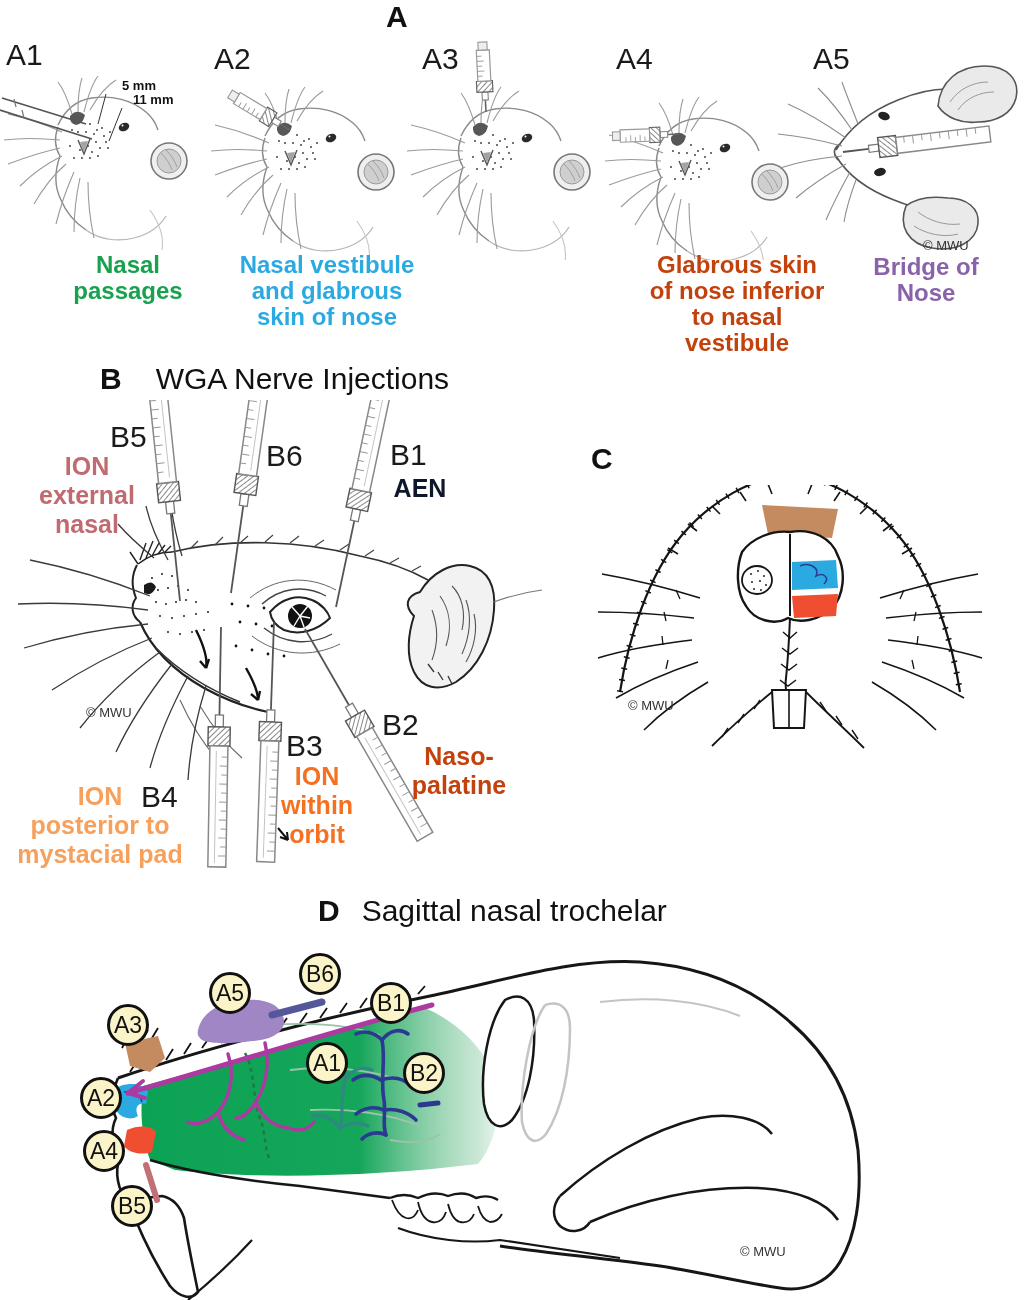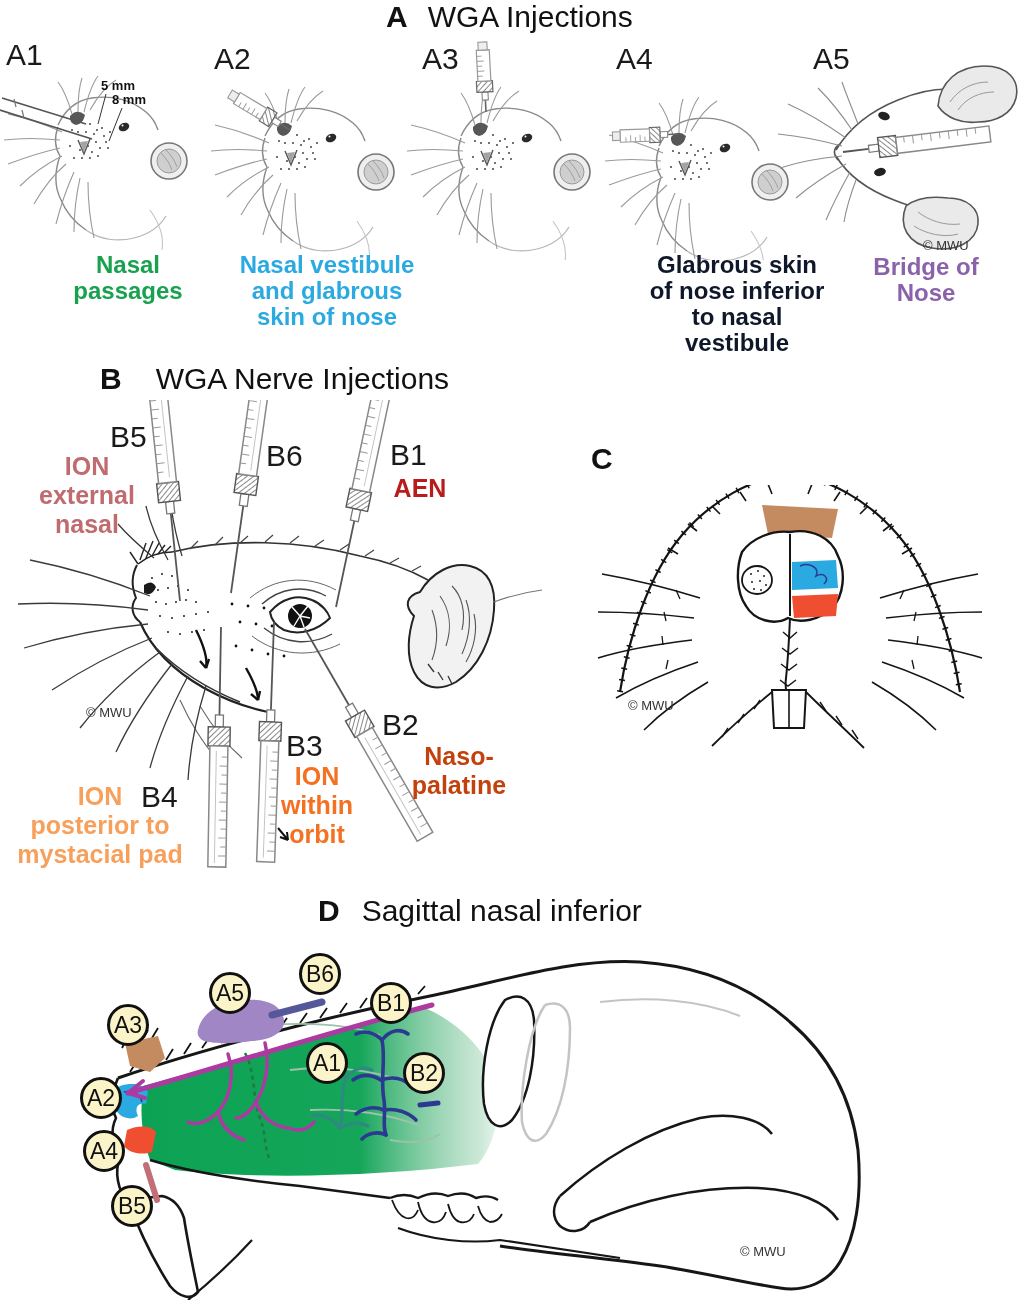--- a/index.html
+++ b/index.html
@@ -4,21 +4,21 @@
 <style>
   html,body{margin:0;padding:0;background:#fff;}
   body{font-family:"Liberation Sans",sans-serif;}
   #fig{position:relative;width:1024px;height:1300px;background:#fff;overflow:hidden;}
   svg.layer{position:absolute;}
   .ptitle{position:absolute;display:flex;align-items:baseline;font-size:30px;color:#111;white-space:nowrap;}
   .ptitle .letter{font-weight:bold;}
   .sublabel{position:absolute;font-size:30px;color:#1a1a1a;white-space:nowrap;}
   .caption{position:absolute;font-weight:bold;font-size:24px;line-height:26px;text-align:center;white-space:pre-line;}
   .blabel{position:absolute;font-weight:bold;font-size:25px;line-height:29px;text-align:center;white-space:pre-line;}
-  .depth{position:absolute;font-size:13px;font-weight:bold;color:#111;white-space:nowrap;}
+  .depth{position:absolute;font-size:13px;font-weight:bold;color:#111;white-space:nowrap;margin-left:21px;}
   .credit{position:absolute;font-size:13px;color:#333;white-space:nowrap;}
   .badge{position:absolute;width:42px;height:42px;border-radius:50%;background:#FAF4C8;border:3px solid #111;
          display:flex;align-items:center;justify-content:center;font-size:23px;color:#111;box-sizing:border-box;z-index:5;}
 </style>
 </head>
 <body>
 
 <div id="fig">
 
   <svg class="layer" style="left:0;top:40px;" width="1024" height="220" viewBox="0 40 1024 220">
@@ -324,76 +324,75 @@
         <path d="M384,1110 C374,1106 364,1108 356,1114"></path>
         <path d="M384,1110 C396,1108 408,1112 416,1120"></path>
         <path d="M386,1135 C378,1131 368,1133 362,1139"></path>
         <path d="M420,1105 L438,1103" stroke-width="5"></path>
       </g>
     </g>
   </svg>
 
   <div class="ptitle" style="left:386px;top:0px;">
     <span class="letter" style="margin-right:20px;">A</span>
-    <span>WGA Injections</span>
   </div>
   <div class="sublabel" style="left:6px;top:38px;">A1</div>
   <div class="sublabel" style="left:214px;top:42px;">A2</div>
   <div class="sublabel" style="left:422px;top:42px;">A3</div>
   <div class="sublabel" style="left:616px;top:42px;">A4</div>
   <div class="sublabel" style="left:813px;top:42px;">A5</div>
 
   <div class="depth" style="left:101px;top:78px;">5 mm</div>
-  <div class="depth" style="left:112px;top:92px;">8 mm</div>
+  <div class="depth" style="left:112px;top:92px;">11 mm</div>
 
   <div class="caption" style="left: 28px; top: 252px; width: 200px; color: rgb(24, 161, 78);">Nasal
 passages</div>
   <div class="caption" style="left: 227px; top: 252px; width: 200px; color: rgb(43, 169, 225);">Nasal vestibule
 and glabrous
 skin of nose</div>
-  <div class="caption" style="left: 637px; top: 252px; width: 200px; color: #0f172a;">Glabrous skin
+  <div class="caption" style="left: 637px; top: 252px; width: 200px; color: #c2410c;">Glabrous skin
 of nose inferior
 to nasal vestibule</div>
   <div class="caption" style="left: 826px; top: 254px; width: 200px; color: rgb(138, 98, 169);">Bridge of
 Nose</div>
   <div class="credit" style="left:923px;top:238px;">© MWU</div>
 
   <div class="ptitle" style="left:100px;top:362px;">
     <span class="letter" style="margin-right:34px;">B</span>
     <span>WGA Nerve Injections</span>
   </div>
   <div class="sublabel" style="left:110px;top:420px;">B5</div>
   <div class="sublabel" style="left:266px;top:439px;">B6</div>
   <div class="sublabel" style="left:390px;top:438px;">B1</div>
   <div class="sublabel" style="left:382px;top:708px;">B2</div>
   <div class="sublabel" style="left:286px;top:729px;">B3</div>
   <div class="sublabel" style="left:141px;top:780px;">B4</div>
 
   <div class="blabel" style="left: 7px; top: 452px; width: 160px; color: rgb(192, 107, 111);">ION
 external
 nasal</div>
-  <div class="blabel" style="left: 340px; top: 474px; width: 160px; color: #b91c1c;">AEN</div>
+  <div class="blabel" style="left: 340px; top: 474px; width: 160px; color: #0f172a;">AEN</div>
   <div class="blabel" style="left: 359px; top: 742px; width: 200px; color: #c2410c;">Naso-
 palatine</div>
   <div class="blabel" style="left: 217px; top: 762px; width: 200px; color: rgb(244, 113, 33);">ION
 within
 orbit</div>
   <div class="blabel" style="left: 0px; top: 782px; width: 200px; color: rgb(247, 160, 92);">ION
 posterior to
 mystacial pad</div>
   <div class="credit" style="left:86px;top:705px;">© MWU</div>
 
   <div class="ptitle" style="left:591px;top:442px;">
     <span class="letter" style="margin-right:27px;">C</span>
   </div>
   <div class="credit" style="left:628px;top:698px;">© MWU</div>
 
   <div class="ptitle" style="left:318px;top:894px;">
     <span class="letter" style="margin-right:22px;">D</span>
-    <span>Sagittal nasal inferior</span>
+    <span>Sagittal nasal trochelar</span>
   </div>
   <div class="badge" style="left:107px;top:1004px;">A3</div>
   <div class="badge" style="left:209px;top:972px;">A5</div>
   <div class="badge" style="left:299px;top:953px;">B6</div>
   <div class="badge" style="left:370px;top:982px;">B1</div>
   <div class="badge" style="left:80px;top:1077px;">A2</div>
   <div class="badge" style="left:306px;top:1042px;">A1</div>
   <div class="badge" style="left:403px;top:1052px;">B2</div>
   <div class="badge" style="left:83px;top:1130px;">A4</div>
   <div class="badge" style="left:111px;top:1185px;">B5</div>

